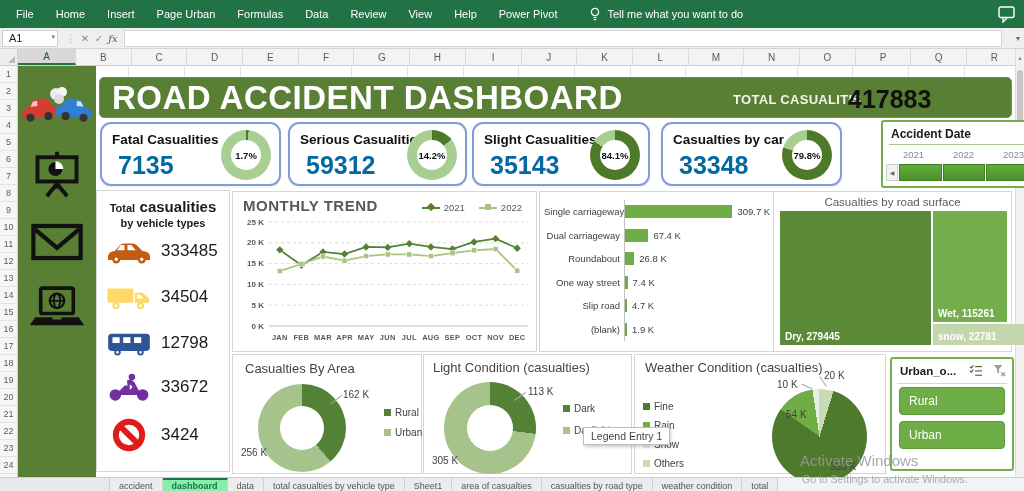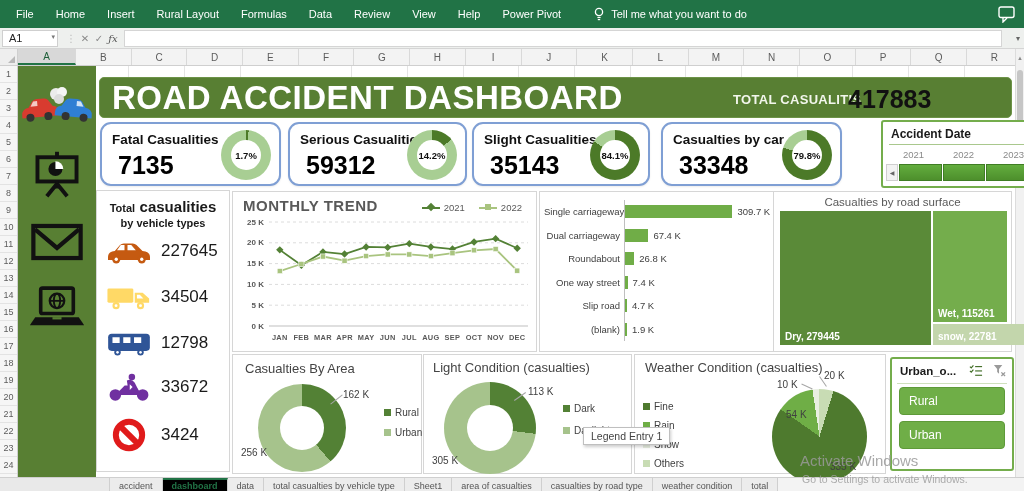--- a/index.html
+++ b/index.html
@@ -43,21 +43,21 @@
 
   
   #sidebar{left:18px;top:66px;width:78px;height:411px;background:#587f33;}
   #hdrbar{left:99px;top:77px;width:913px;height:41px;background:#587f33;border-radius:5px;border:1px solid #6d9348;}
   #hdr-title{position:absolute;left:12px;top:1px;font-size:33px;font-weight:700;color:#fff;letter-spacing:.5px;white-space:nowrap;}
   #hdr-total-label{position:absolute;left:633px;top:14px;font-size:13px;font-weight:700;color:#f2f6ec;letter-spacing:.3px;}
   #hdr-total-value{position:absolute;left:748px;top:7px;font-size:25px;font-weight:700;color:#111;}
 
   .kpi{top:122px;height:64px;background:#fff;border:2px solid #7f9fd4;border-radius:11px;box-shadow:0 1px 2px rgba(0,0,0,.08);}
   .kpi-label{position:absolute;left:10px;top:8px;font-size:13.5px;font-weight:700;color:#111;white-space:nowrap;}
-  .kpi-value{position:absolute;left:16px;top:27px;font-size:25px;font-weight:700;color:#000000;}
+  .kpi-value{position:absolute;left:16px;top:27px;font-size:25px;font-weight:700;color:#0369a1;}
   .kpi-donut{position:absolute;right:8px;top:6px;width:50px;height:50px;border-radius:50%;}
   .kpi-hole{position:absolute;left:10px;top:10px;width:30px;height:30px;background:#fff;border-radius:50%;
     display:flex;align-items:center;justify-content:center;font-size:9.5px;font-weight:700;color:#111;}
 
   
   #timeline{left:849px;top:120px;width:166px;height:68px;background:#fff;border:2px solid #74ad4c;border-radius:3px;margin-left:32px;}
   #tl-title{position:absolute;left:8px;top:5px;font-size:12px;font-weight:700;color:#1a1a1a;}
   #tl-clear{position:absolute;right:6px;top:5px;}
   #tl-rule{position:absolute;left:6px;right:6px;top:22px;border-top:1px solid #a9c88d;}
   #tl-years{position:absolute;left:20px;top:27px;display:flex;}
@@ -124,33 +124,33 @@
   #tooltip{left:583px;top:427px;background:#fff;border:1px solid #bfbfbf;box-shadow:1px 2px 3px rgba(0,0,0,.2);
     font-size:10.5px;color:#444;padding:2px 7px;z-index:40;}
   #wm1{left:800px;top:452px;font-size:15px;color:#9a9a9a;opacity:.85;z-index:70;}
   #wm2{left:802px;top:473px;font-size:10.5px;color:#a3a3a3;opacity:.9;z-index:70;}
 
   
   #tabs{left:0;top:477px;width:1024px;height:14px;background:#f3f3f3;border-top:1px solid #cfcfcf;
     display:flex;align-items:stretch;z-index:60;overflow:hidden;}
   #tabs-gutter{width:110px;background:#e9e9e9;border-right:1px solid #cfcfcf;flex:none;}
   .tab{padding:3px 9px 0 9px;font-size:9px;color:#555;border-right:1px solid #cfcfcf;white-space:nowrap;background:#ececec;}
-  .tab.active{background:#000000;color:#217346;font-weight:700;border-top:2px solid #217346;padding-top:1px;}
+  .tab.active{background:#86efac;color:#217346;font-weight:700;border-top:2px solid #217346;padding-top:1px;}
 </style>
 </head>
 <body>
 
 <div id="stage">
 
   <div class="abs" id="ribbon">
     <span id="ribbon-menus" style="display:flex;align-items:center;">
         <span class="menu-item">File</span>
         <span class="menu-item">Home</span>
         <span class="menu-item">Insert</span>
-        <span class="menu-item">Rural Layout</span>
+        <span class="menu-item">Page Urban</span>
         <span class="menu-item">Formulas</span>
         <span class="menu-item">Data</span>
         <span class="menu-item">Review</span>
         <span class="menu-item">View</span>
         <span class="menu-item">Help</span>
         <span class="menu-item">Power Pivot</span>
       </span>
     <span id="tellme">
       <svg width="12" height="15" viewBox="0 0 12 15">
         <circle cx="6" cy="5" r="3.6" fill="none" stroke="#fff" stroke-width="1.3"></circle>
@@ -345,21 +345,21 @@
         <svg width="48" height="30" viewBox="0 0 64 36" fill="currentColor">
           <path d="M4 26 q0-7 9-8 l7-8 q2-2 5-2 h12 q3 0 5 2 l8 8 q10 1 10 8 v4 h-56z"></path>
           <path d="M21 10 l-5 7 h10 v-7z" fill="#fff"></path>
             <path d="M30 10 v7 h11 l-6 -7z" fill="#fff"></path>
           <circle cx="15" cy="29" r="5.5"></circle>
             <circle cx="49" cy="29" r="5.5"></circle>
           <circle cx="15" cy="29" r="2.2" fill="#fff"></circle>
             <circle cx="49" cy="29" r="2.2" fill="#fff"></circle>
         </svg>
         </span>
-      <span class="veh-val">227645</span>
+      <span class="veh-val">333485</span>
     </div>
     <div class="veh-row" style="top:86px;">
       <span class="veh-icon" style="color: rgb(255, 217, 102);">
         <svg width="46" height="30" viewBox="0 0 64 36" fill="currentColor">
           <rect x="2" y="6" width="36" height="20" rx="2"></rect>
           <path d="M40 12 h11 l9 8 v6 h-20z"></path>
             <path d="M43 15 v5 h9 l-5 -5z" fill="#fff"></path>
           <circle cx="14" cy="30" r="5"></circle>
             <circle cx="48" cy="30" r="5"></circle>
           <circle cx="14" cy="30" r="2" fill="#fff"></circle>

